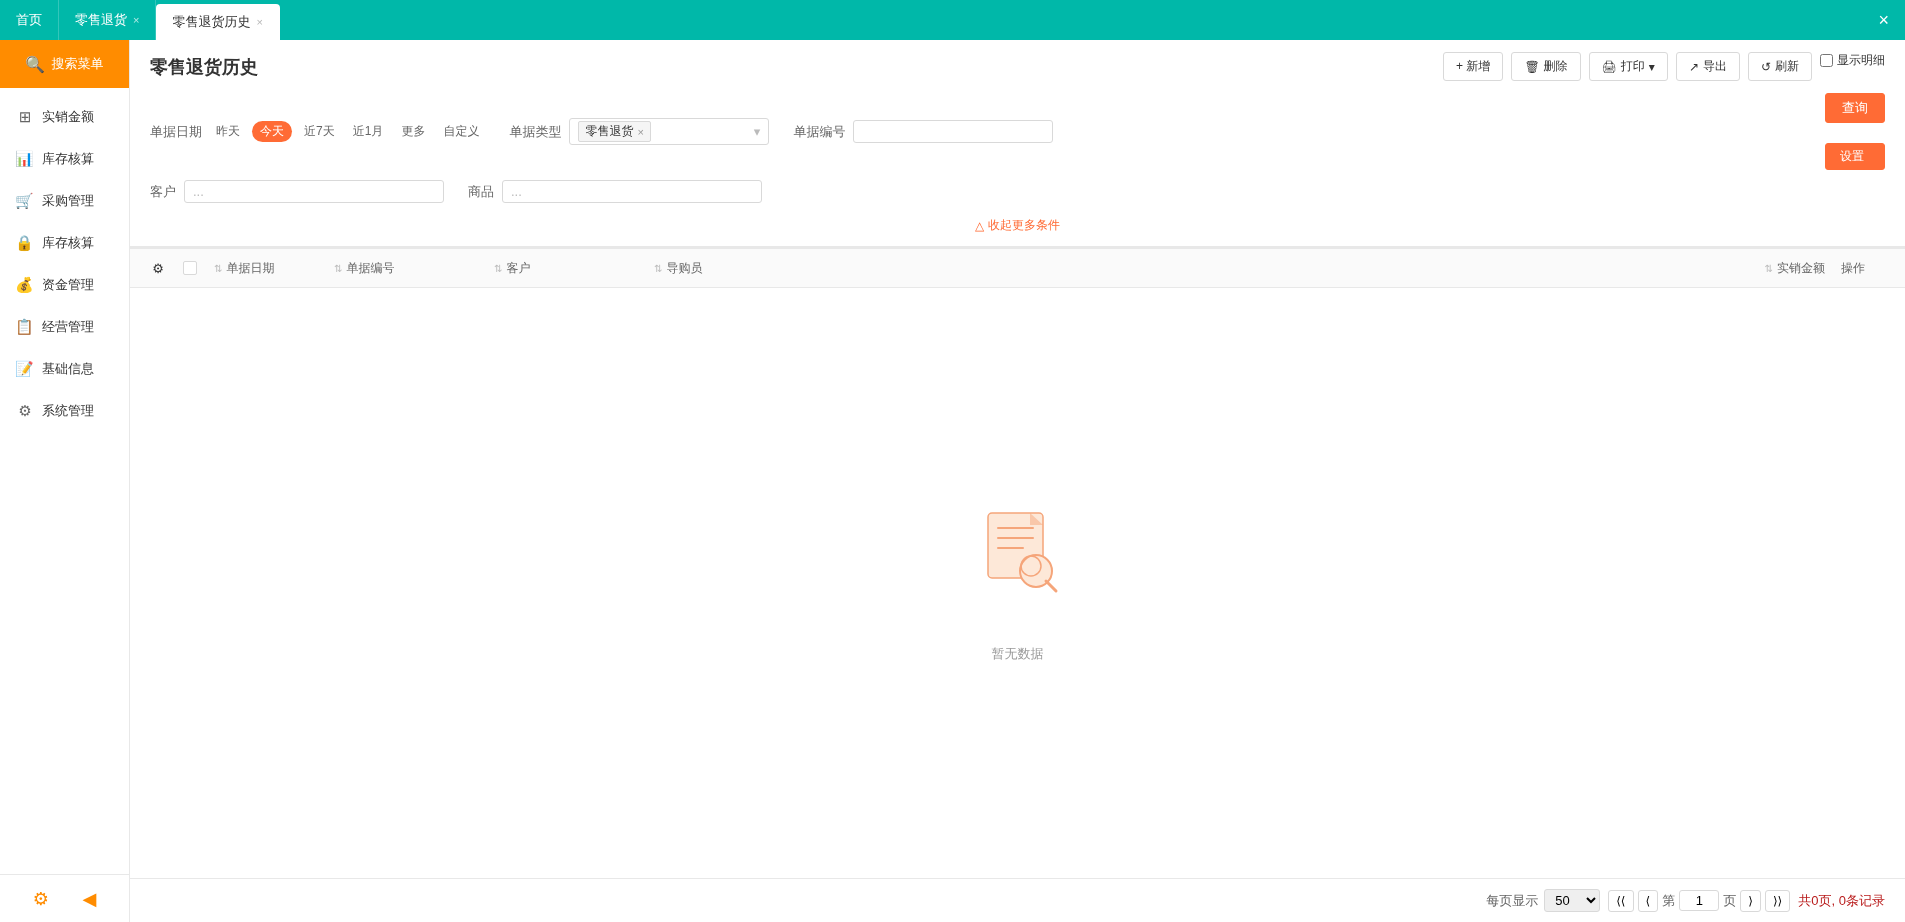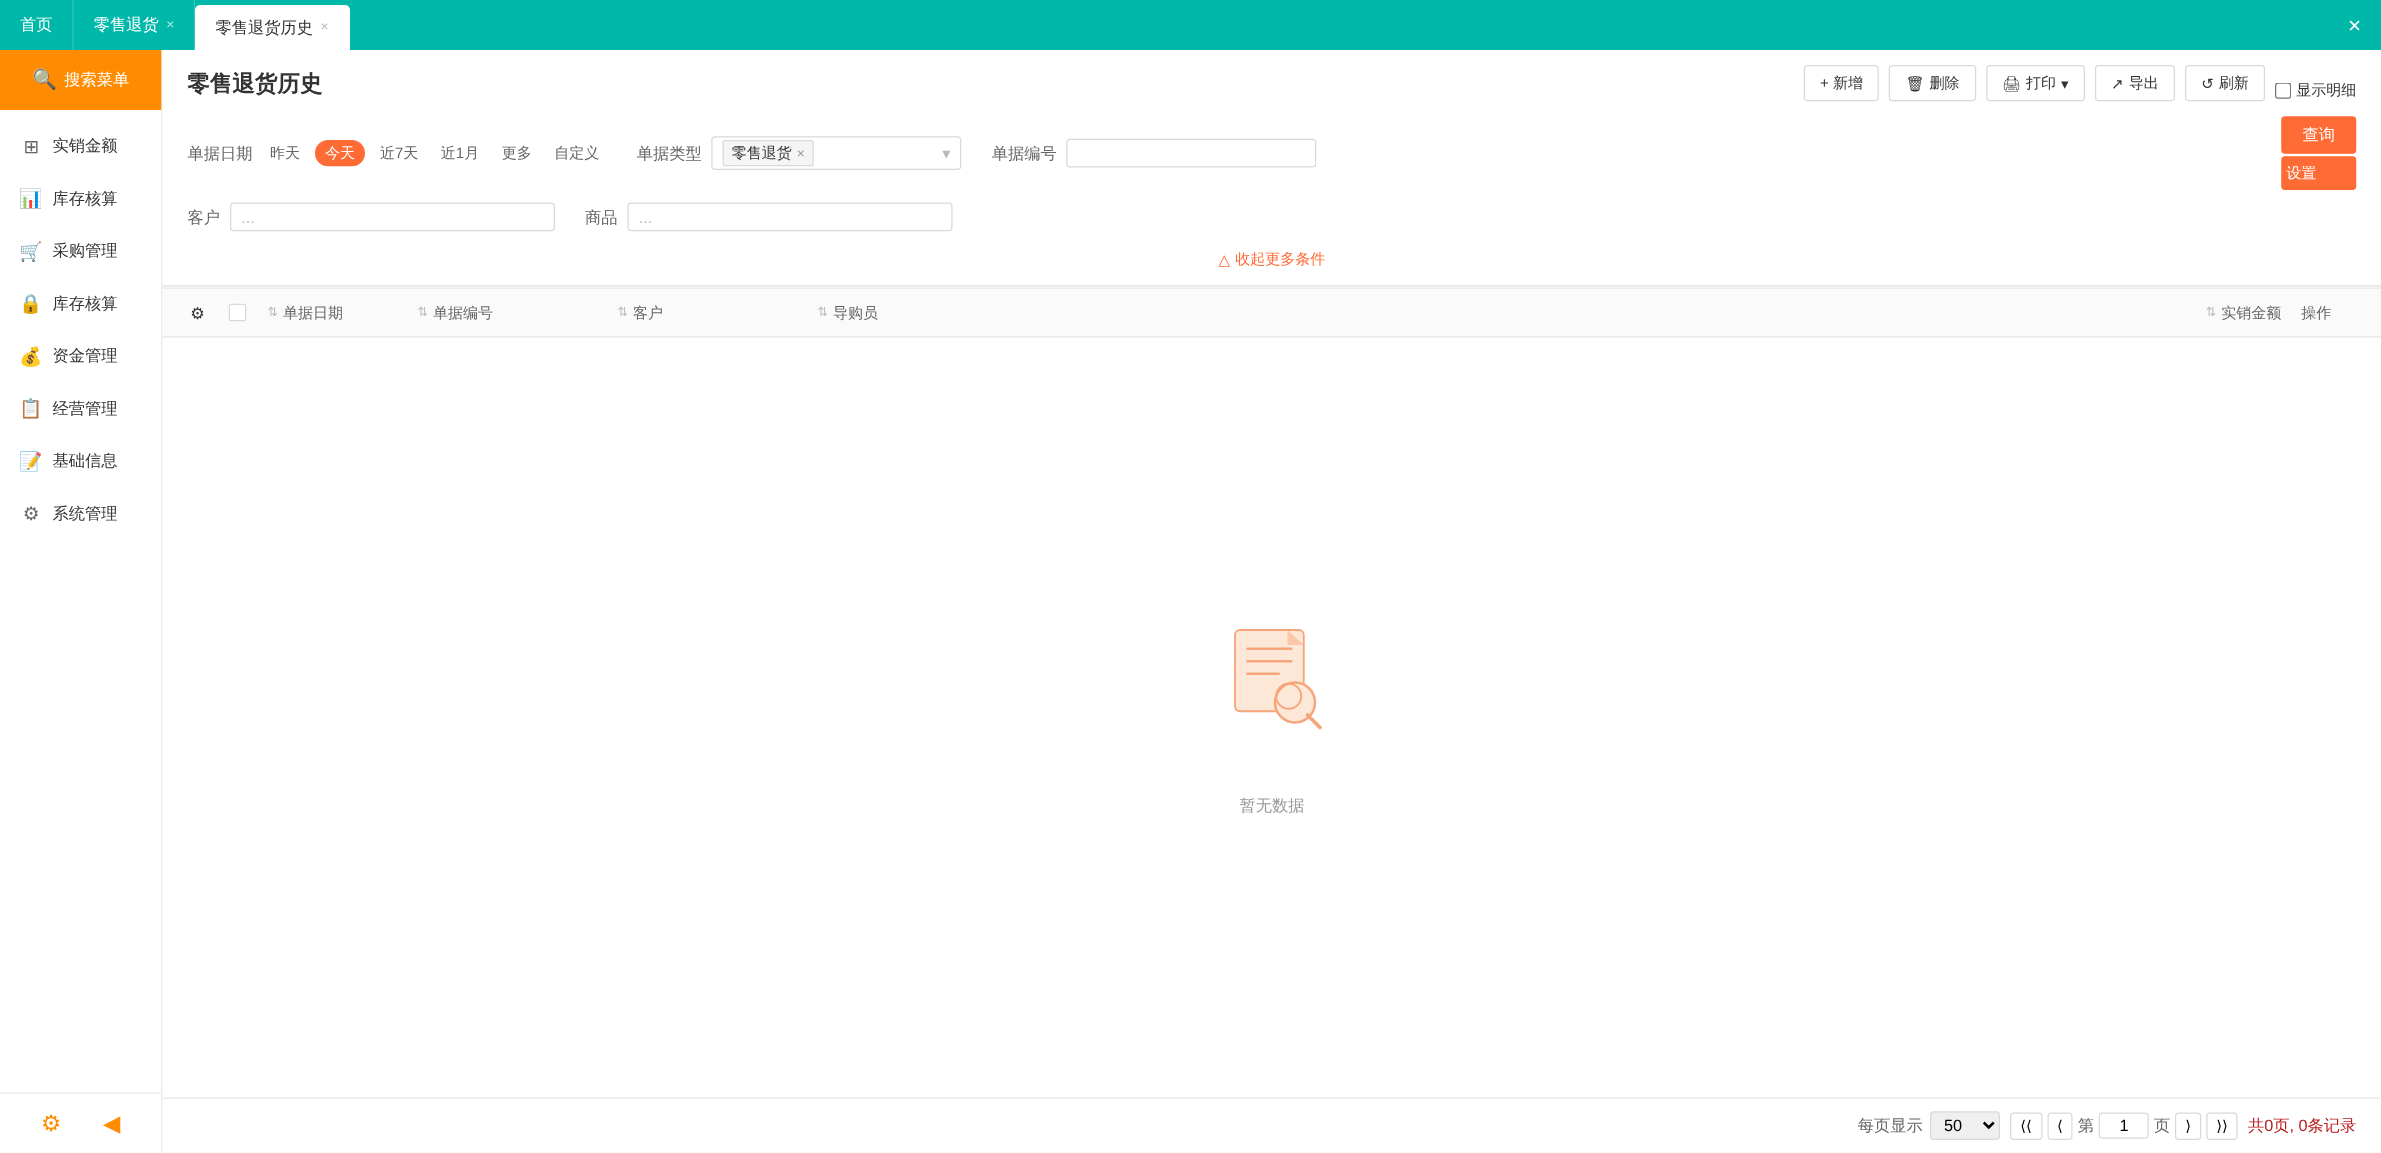--- a/index.html
+++ b/index.html
@@ -27,21 +27,21 @@
     .sidebar-bottom { border-top: 1px solid #e8e8e8; height: 48px; display: flex; align-items: center; justify-content: space-around; padding: 0 16px; }
     .sidebar-bottom-icon { font-size: 18px; color: #ff8c00; cursor: pointer; }
 
     
     .content { flex: 1; overflow: hidden; display: flex; flex-direction: column; background: #f5f5f5; }
 
     
     .page-header { background: #fff; padding: 12px 20px 0 20px; border-bottom: 1px solid #e8e8e8; }
     .page-title-row { display: flex; align-items: center; justify-content: space-between; margin-bottom: 12px; }
     .page-title { font-size: 18px; font-weight: bold; color: #333; }
-    .page-actions { display: flex; align-items: flex-end; gap: 8px; padding-left: 23px; }
+    .page-actions { display: flex; align-items: flex-start; gap: 8px; padding-left: 23px; }
     .btn { display: flex; align-items: center; gap: 4px; padding: 5px 12px; border: 1px solid #d9d9d9; background: #fff; border-radius: 3px; cursor: pointer; font-size: 12px; color: #333; }
     .btn-setting { background: #ff6b35; color: #fff; border-color: #ff6b35; }
     .btn-query { background: #ff6b35; color: #fff; border-color: #ff6b35; font-size: 13px; padding: 5px 16px; }
 
     
     .filter-area { padding: 12px 20px; background: #fff; }
     .filter-row { display: flex; align-items: center; gap: 24px; margin-bottom: 10px; }
     .filter-item { display: flex; align-items: center; gap: 8px; }
     .filter-label { color: #666; font-size: 13px; white-space: nowrap; }
     .date-filter { display: flex; align-items: center; gap: 6px; }
@@ -202,25 +202,25 @@
                 <span class="tag-close">×</span>
               </div>
               <span style="color:#bbb;margin-left:auto;">▾</span>
             </div>
           </div>
           <div class="filter-item">
             <span class="filter-label">单据编号</span>
             <input class="text-input" type="text" style="min-width: 200px;">
           </div>
 
-          <div style="margin-left:auto;display:flex;gap:2px;flex-direction:column;">
+          <div style="margin-left:auto;display:flex;gap:20px;flex-direction:column;">
             <button class="btn btn-query">
               <span>查询</span>
             </button>
-            <button class="btn btn-setting" style="font-size:12px;padding:4px 3px;">
+            <button class="btn btn-setting" style="font-size:12px;padding:4px 14px;">
               <span>设置</span>
             </button>
           </div>
         </div>
 
 
         <div class="filter-row">
           <div class="filter-item">
             <span class="filter-label">客户</span>
             <div class="ellipsis-input" style="min-width:260px;">

